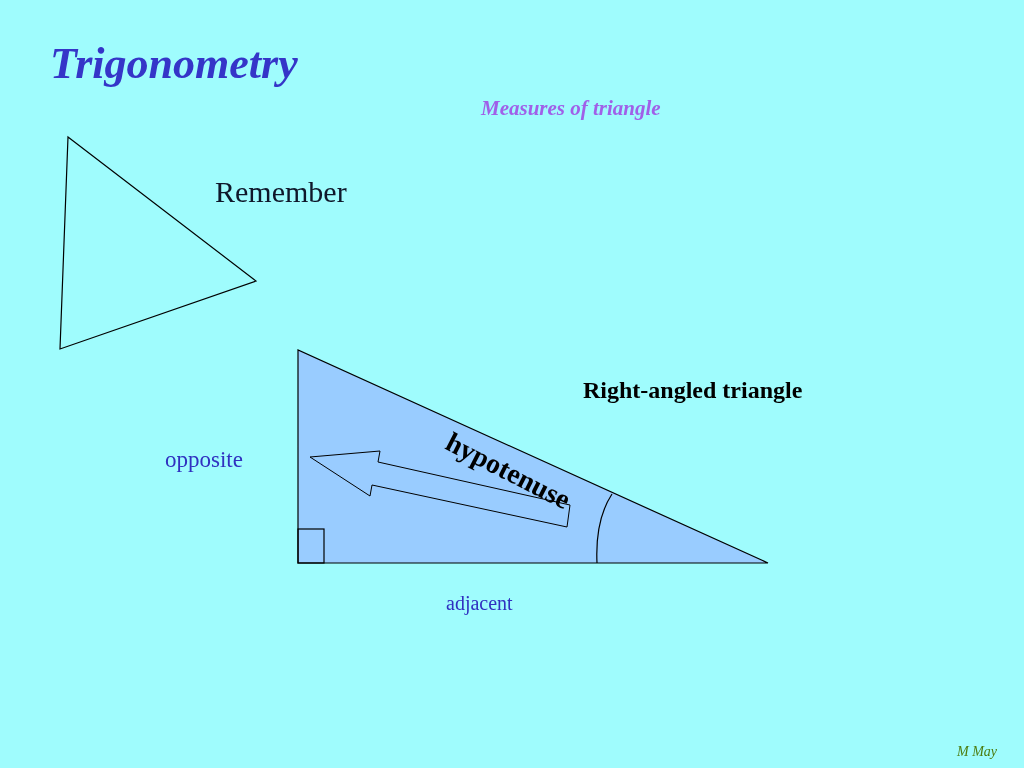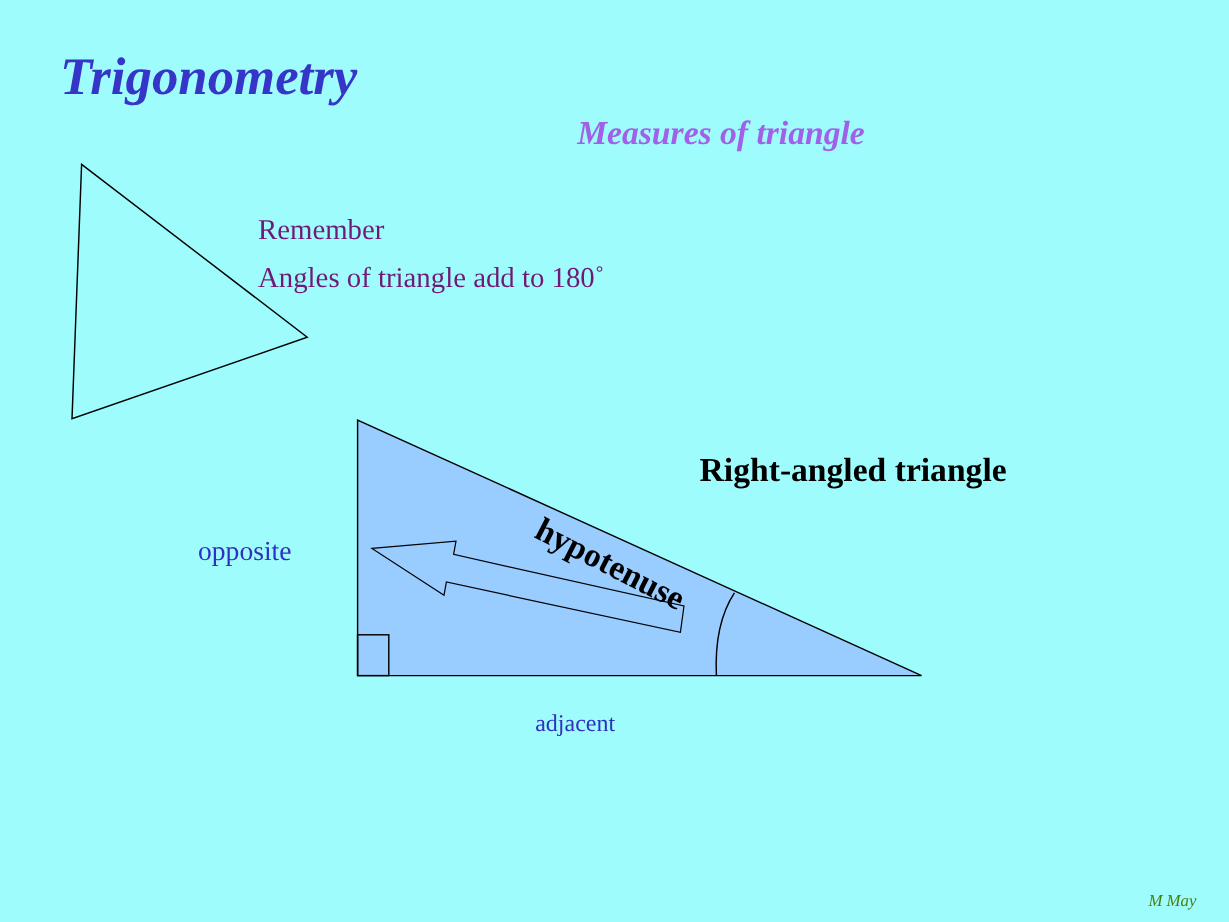--- a/index.html
+++ b/index.html
@@ -1,21 +1,21 @@
 <!DOCTYPE html>
 <html><head>
 <meta charset="utf-8">
 <style>
   html,body{margin:0;padding:0;}
   body{width:1024px;height:768px;background:#9ffcfd;position:relative;overflow:hidden;font-family:"Liberation Serif",serif;}
   .abs{position:absolute;white-space:nowrap;}
   .title{left:50px;top:38px;font-size:44px;font-weight:bold;font-style:italic;color:#3535c8;}
-  .subtitle{left:481px;top:96px;font-size:28px;font-weight:bold;font-style:italic;color:#a060e8;}
-  .remember{left:215px;top:172px;font-size:24px;color:#701a75;line-height:40px;}
-  .rat{left:583px;top:377px;font-size:28px;font-weight:bold;color:#000;}
+  .subtitle{left:481px;top:96px;font-size:21px;font-weight:bold;font-style:italic;color:#a060e8;}
+  .remember{left:215px;top:172px;font-size:30px;color:#0f172a;line-height:40px;}
+  .rat{left:583px;top:377px;font-size:24px;font-weight:bold;color:#000;}
   .opp{left:165px;top:447px;font-size:23px;color:#3030c0;}
   .adj{left:446px;top:592px;font-size:20px;color:#3030c0;}
   .hyp{left:455px;top:426px;font-size:28px;font-weight:bold;color:#000;transform-origin:0 0;transform:rotate(27deg);}
   .author{left:957px;top:744px;font-size:14px;font-style:italic;color:#4d7c0f;}
   svg{position:absolute;left:0;top:0;}
 </style>
 </head>
 <body>
 
 <div class="abs title">Trigonometry</div>
@@ -24,20 +24,19 @@
 <svg width="1024" height="768">
   <polygon points="68,137 256,281 60,349" fill="none" stroke="#000" stroke-width="1.2"></polygon>
   <polygon points="298,350 298,563 768,563" fill="#99ccff" stroke="#000" stroke-width="1.2"></polygon>
   <rect x="298" y="529" width="26" height="34" fill="none" stroke="#000" stroke-width="1.2"></rect>
   <path d="M612,494 Q595,520 597,563" fill="none" stroke="#000" stroke-width="1.2"></path>
   <polygon points="310,457 380,451 378,462 570,505 567,527 372,485 370,496" fill="none" stroke="#000" stroke-width="1"></polygon>
 </svg>
 
 <div class="abs remember">
   <div>Remember</div>
-  <div>Angles of triangle add to 180˚</div>
 </div>
 
 <div class="abs rat">Right-angled triangle</div>
 <div class="abs hyp">hypotenuse</div>
 <div class="abs opp">opposite</div>
 <div class="abs adj">adjacent</div>
 <div class="abs author">M May</div>
 
 </body></html>

